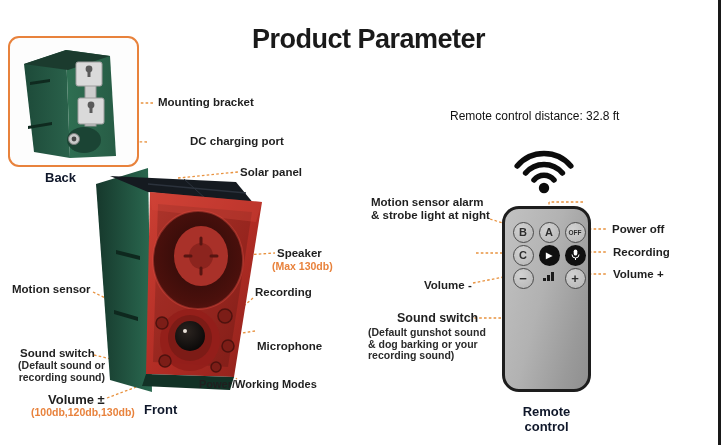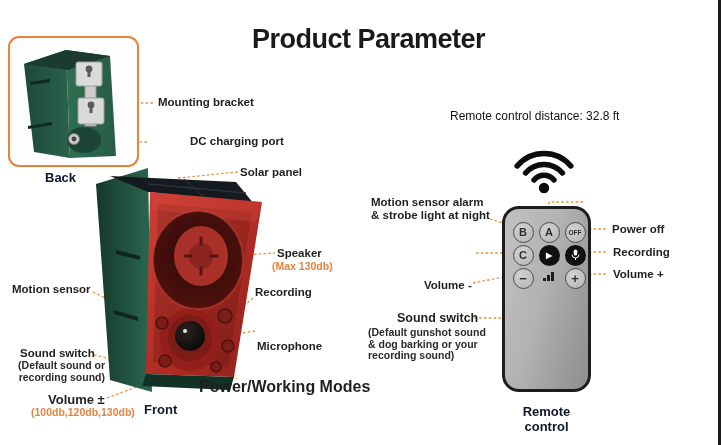--- a/index.html
+++ b/index.html
@@ -169,21 +169,21 @@
   <div class="abs lbl" style="left:277px; top:247px;">Speaker</div>
   <div class="abs note-orange" style="left:272px; top:260px;">(Max 130db)</div>
   <div class="abs lbl" style="left:12px; top:283px;">Motion sensor</div>
   <div class="abs lbl" style="left:255px; top:286px;">Recording</div>
   <div class="abs lbl" style="left:257px; top:340px;">Microphone</div>
   <div class="abs lbl" style="left:20px; top:347px;">Sound switch</div>
   <div class="abs note" style="left:10px; top:360px; width:95px; text-align:right;">(Default sound or
 recording sound)</div>
   <div class="abs lbl" style="left:48px; top:393px; font-size:13px;">Volume ±</div>
   <div class="abs note-orange" style="left:31px; top:406px;">(100db,120db,130db)</div>
-  <div class="abs lbl" style="left:199px; top:378px; font-size:16px;">Power/Working Modes</div>
+  <div class="abs lbl" style="left:199px; top:378px; font-size:11px;">Power/Working Modes</div>
 
   <div id="distance" class="abs" style="left:450px; top:109px;">Remote control distance: 32.8 ft</div>
 
   <svg class="abs" style="left:506px; top:134px;" width="76" height="62" viewBox="0 0 76 62">
     <g stroke="#0c0c0c" stroke-width="5.5" fill="none" stroke-linecap="round">
       <path d="M 28 46 A 13 13 0 0 1 48 46"></path>
       <path d="M 19.6 39 A 24 24 0 0 1 56.4 39"></path>
       <path d="M 11.2 32 A 35 35 0 0 1 64.8 32"></path>
     </g>
     <circle cx="38" cy="54" r="5.2" fill="#0c0c0c"></circle>

